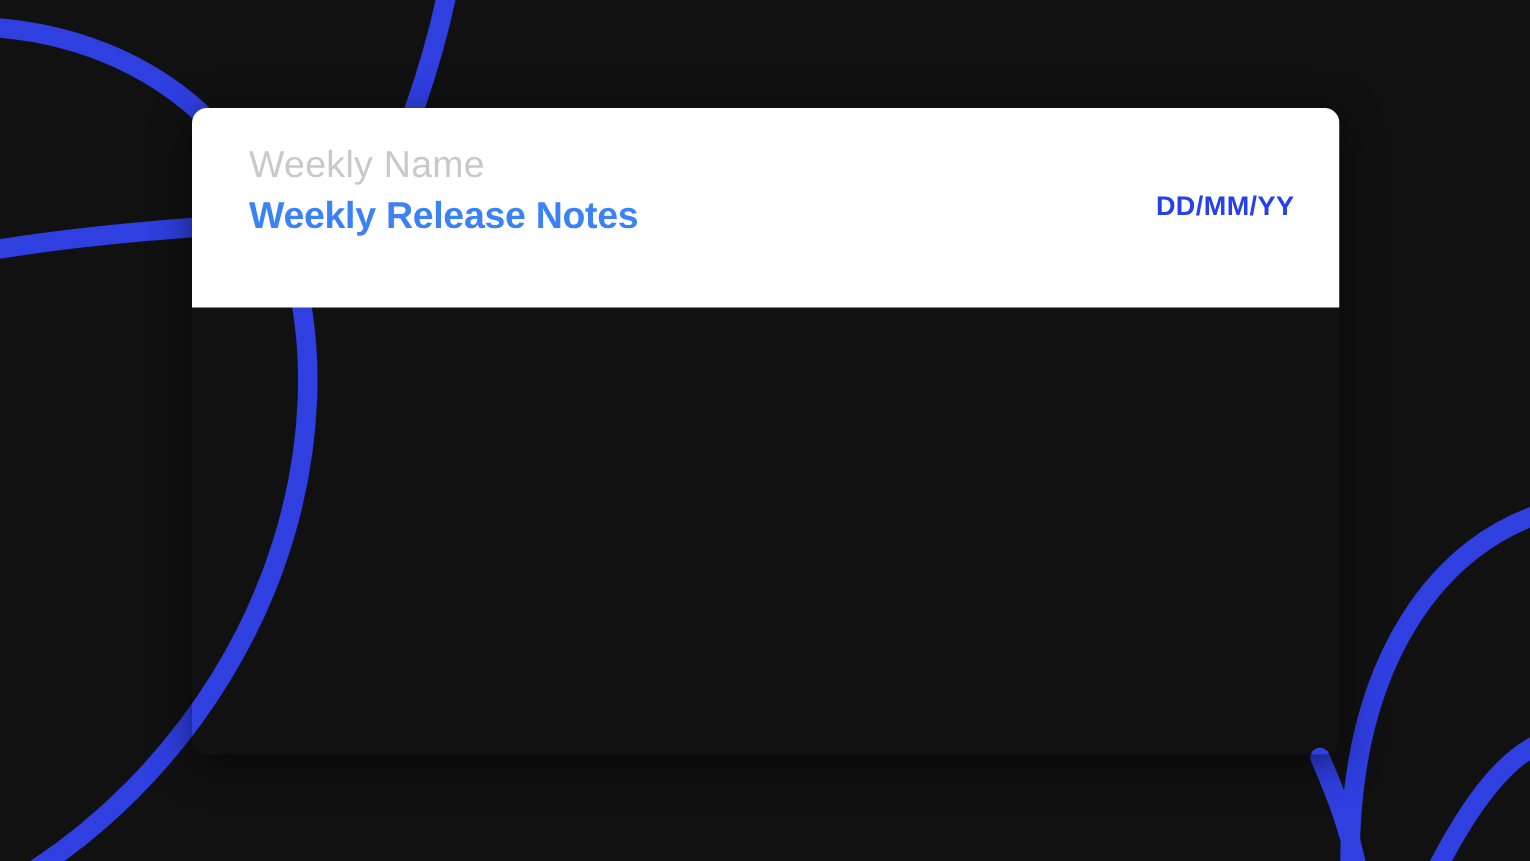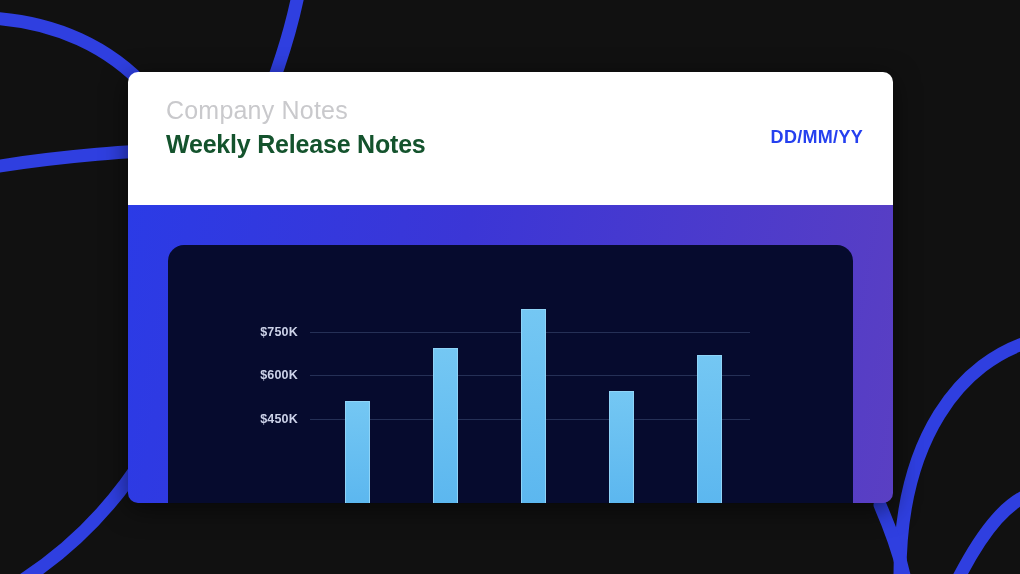--- a/index.html
+++ b/index.html
@@ -21,21 +21,21 @@
     position:absolute;left:0;top:0;width:765px;height:133px;
     background:#ffffff;
   }
   .company-name{
     position:absolute;left:38px;top:24px;
     font-size:25px;font-weight:400;color:#c9c9cc;letter-spacing:.2px;
     white-space:nowrap;
   }
   .doc-title{
     position:absolute;left:38px;top:58px;
-    font-size:25px;font-weight:700;color:#14532d;letter-spacing:-.2px;
+    font-size:25px;font-weight:700;color:#3b82f6;letter-spacing:-.2px;
     white-space:nowrap;
   }
   .date-label{
     position:absolute;right:30px;top:55px;
     font-size:18px;font-weight:700;color:#2540ef;letter-spacing:.3px;
     white-space:nowrap;
     margin-left:44px;
   }
 
   .card-body{
@@ -79,36 +79,19 @@
     <path d="M 300 -15 C 290 40 270 95 245 150"></path>
     <path d="M 900 574 C 900 440 960 360 1035 340"></path>
     <path d="M 955 585 C 985 525 1010 500 1035 492"></path>
     <path d="M 880 505 C 893 535 900 555 905 580"></path>
   </g>
 </svg>
 
 <div class="card">
 
   <div class="card-header">
-    <div class="company-name">Company Notes</div>
+    <div class="company-name">Weekly Name</div>
     <div class="doc-title">Weekly Release Notes</div>
     <div class="date-label">DD/MM/YY</div>
   </div>
 
-  <div class="card-body">
-    <div class="chart-panel">
-      <div class="plot" id="plot">
-          <div class="gridline" style="top: 86.9663px;"></div>
-          <div class="ytick" style="top: 86.9663px;">$750K</div>
-          <div class="gridline" style="top: 130.449px;"></div>
-          <div class="ytick" style="top: 130.449px;">$600K</div>
-          <div class="gridline" style="top: 173.933px;"></div>
-          <div class="ytick" style="top: 173.933px;">$450K</div>
-          <div class="bar" title="$512K" style="left: 177px; top: 155.96px; height: 102.04px;"></div>
-          <div class="bar" title="$695K" style="left: 265px; top: 102.91px; height: 155.09px;"></div>
-          <div class="bar" title="$830K" style="left: 353px; top: 63.7753px; height: 194.225px;"></div>
-          <div class="bar" title="$545K" style="left: 441px; top: 146.393px; height: 111.607px;"></div>
-          <div class="bar" title="$670K" style="left: 529px; top: 110.157px; height: 147.843px;"></div>
-        </div>
-    </div>
-  </div>
 
 </div>
 
 </body></html>

